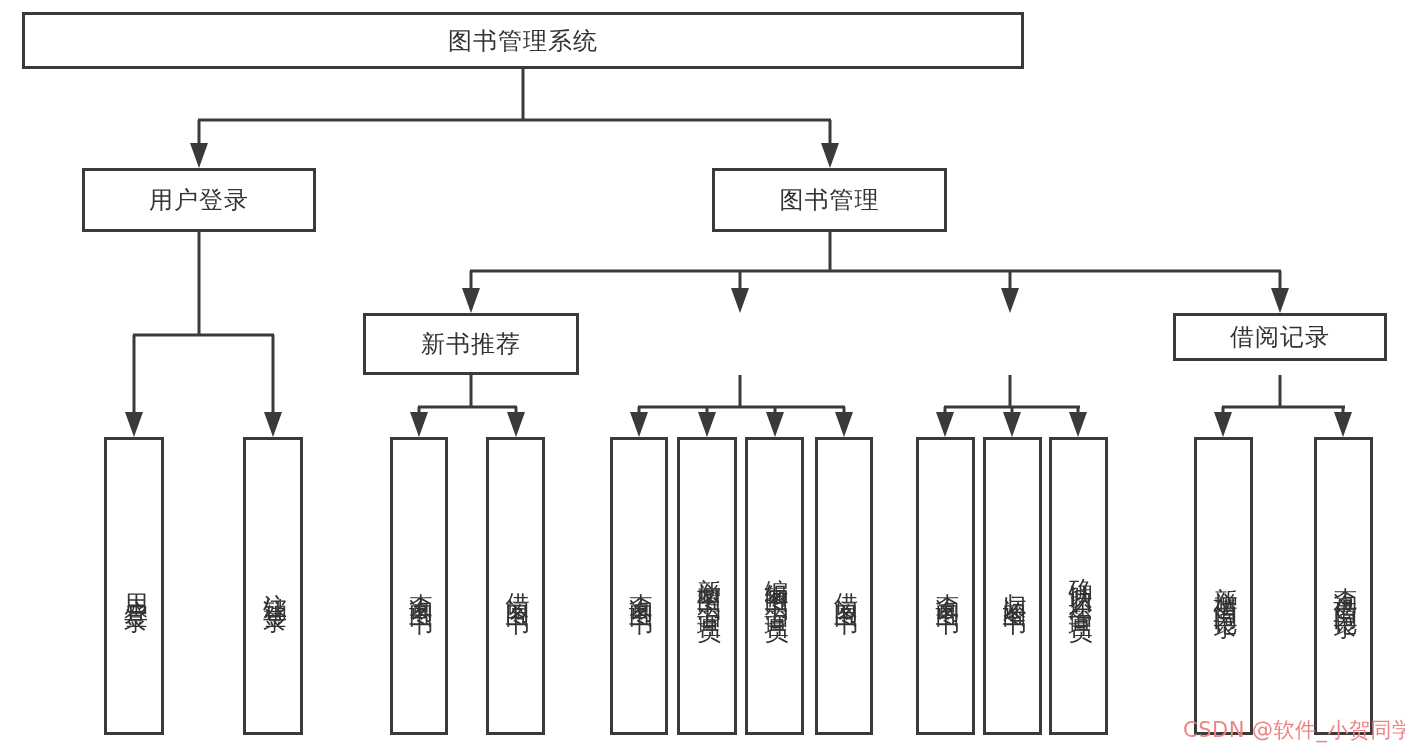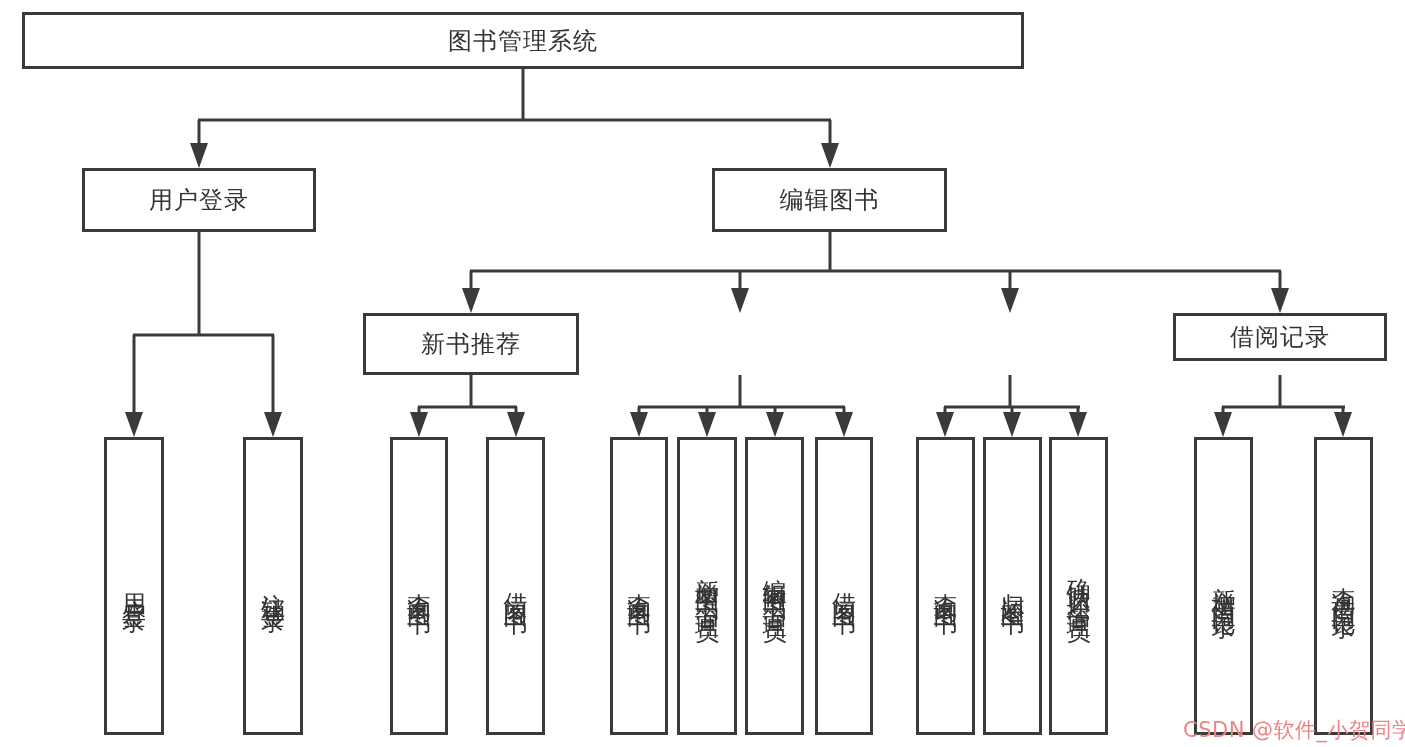--- a/index.html
+++ b/index.html
@@ -20,20 +20,21 @@
   .wires{position:absolute;left:0;top:0;width:1405px;height:747px;}
   .wires line{stroke:var(--line);stroke-width:3;}
   .wires polygon{fill:var(--line);stroke:none;}
   .box{
     position:absolute;
     background:var(--box-bg);
     border:3px solid var(--line);
     box-sizing:border-box;
     display:flex;align-items:center;justify-content:center;
     color:var(--text);
+    font-family:Liberation Mono, monospace;
   }
   .hlabel{
     font-size:24px;
     letter-spacing:1px;
     white-space:nowrap;
     color:var(--text);
   }
   .vlabel{
     writing-mode:vertical-rl;
     text-orientation:mixed;
@@ -114,21 +115,21 @@
     </svg>
 
   <div class="box" style="left:22px;top:12px;width:1002px;height:57px">
     <span class="hlabel">图书管理系统</span>
   </div>
 
   <div class="box" style="left:82px;top:168px;width:234px;height:64px">
     <span class="hlabel">用户登录</span>
   </div>
   <div class="box" style="left:712px;top:168px;width:235px;height:64px">
-    <span class="hlabel">编辑图书</span>
+    <span class="hlabel">图书管理</span>
   </div>
 
   <div class="box" style="left:363px;top:313px;width:216px;height:62px">
     <span class="hlabel">新书推荐</span>
   </div>
   <div class="box" style="left:1173px;top:313px;width:214px;height:48px">
     <span class="hlabel">借阅记录</span>
   </div>
 
   <div class="box" style="left:104px;top:437px;width:60px;height:298px">

